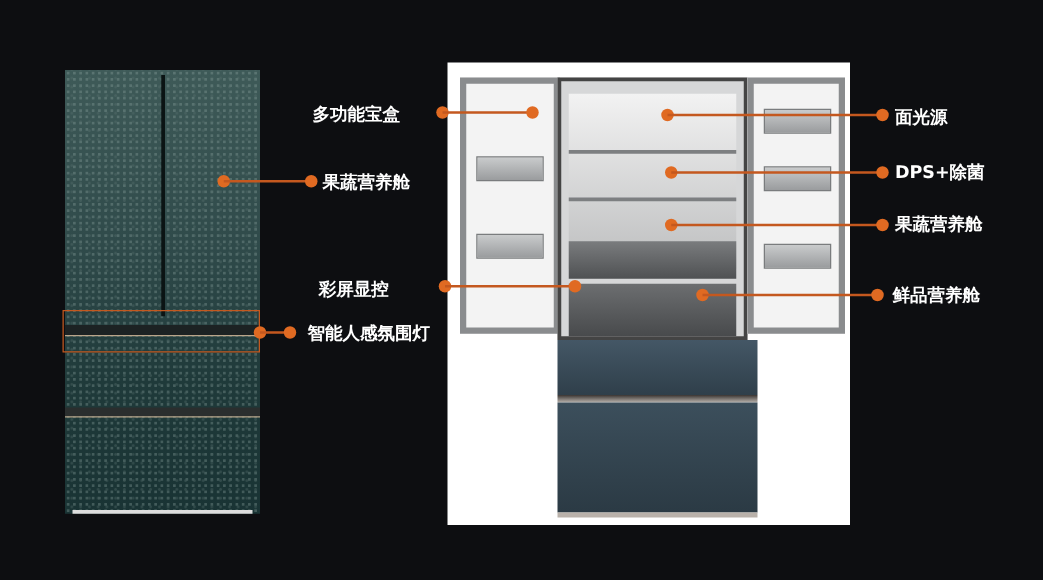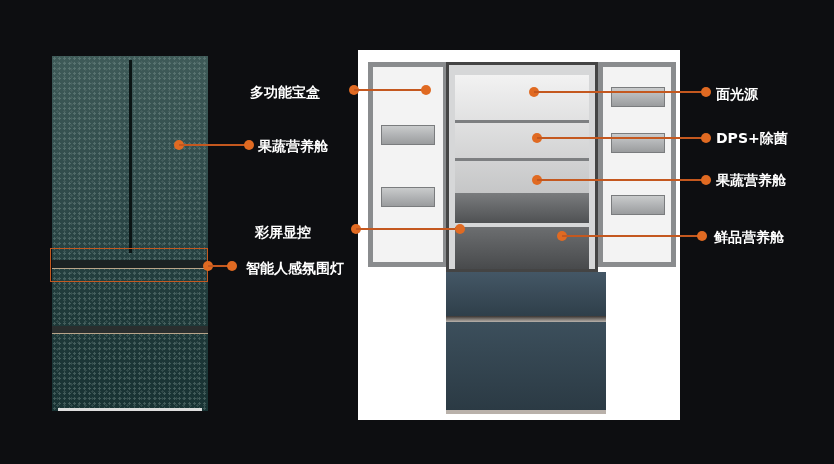--- a/index.html
+++ b/index.html
@@ -95,21 +95,21 @@
 <div>
   <div class="lbl" style="left:255px;top:232px;">彩屏显控</div>
   <div class="dot" style="left:356px;top:229px;"></div>
   <div class="ln" style="left:356px;top:229px;width:104px;"></div>
   <div class="dot" style="left:460px;top:229px;"></div>
 </div>
 <div>
   <div class="dot" style="left:208px;top:266px;"></div>
   <div class="ln" style="left:208px;top:266px;width:24px;"></div>
   <div class="dot" style="left:232px;top:266px;"></div>
-  <div class="lbl" style="left:246px;top:268px;">智能人感氛围灯</div>
+  <div class="lbl" style="left:246px;top:268px;font-family:Liberation Mono, monospace;">智能人感氛围灯</div>
 </div>
 
 <div>
   <div class="dot" style="left:534px;top:92px;"></div>
   <div class="ln" style="left:534px;top:92px;width:172px;"></div>
   <div class="dot" style="left:706px;top:92px;"></div>
   <div class="lbl" style="left:716px;top:94px;">面光源</div>
 </div>
 <div>
   <div class="dot" style="left:537px;top:138px;"></div>

